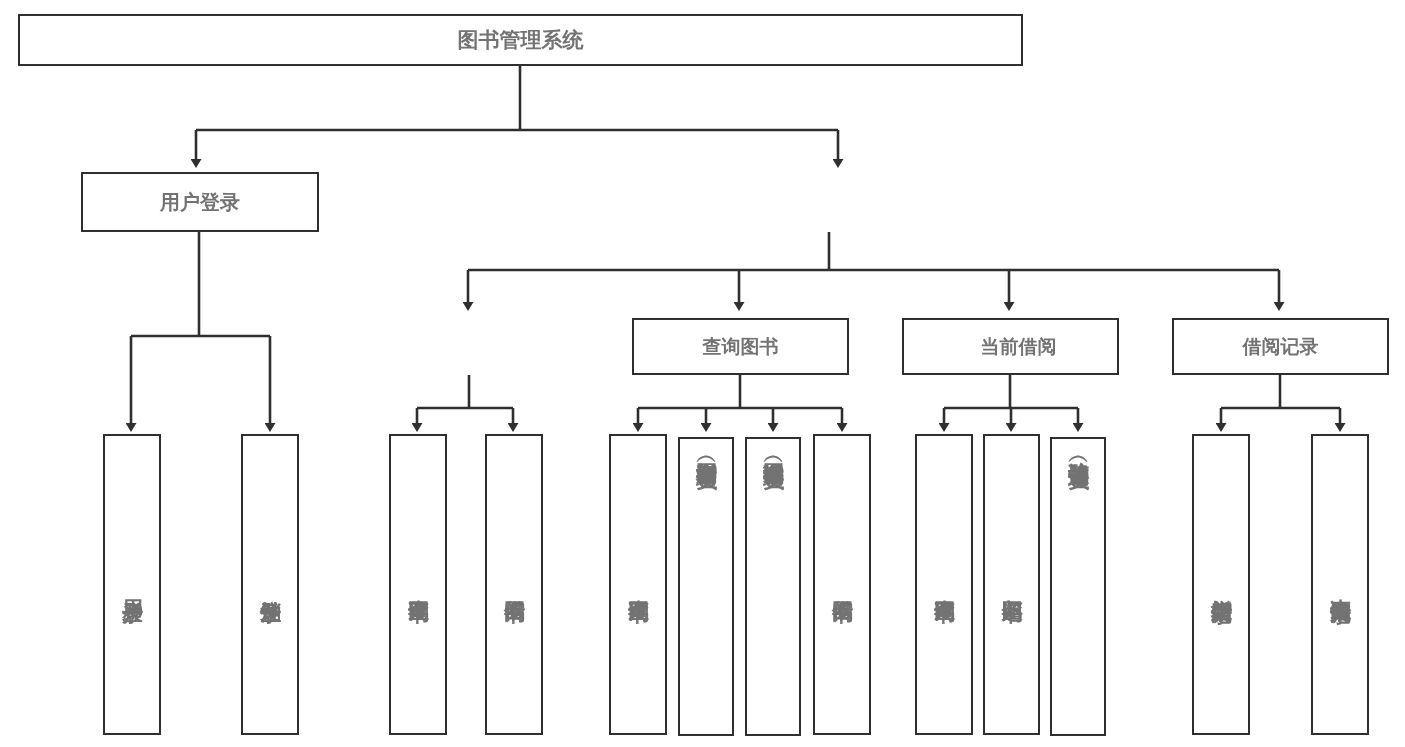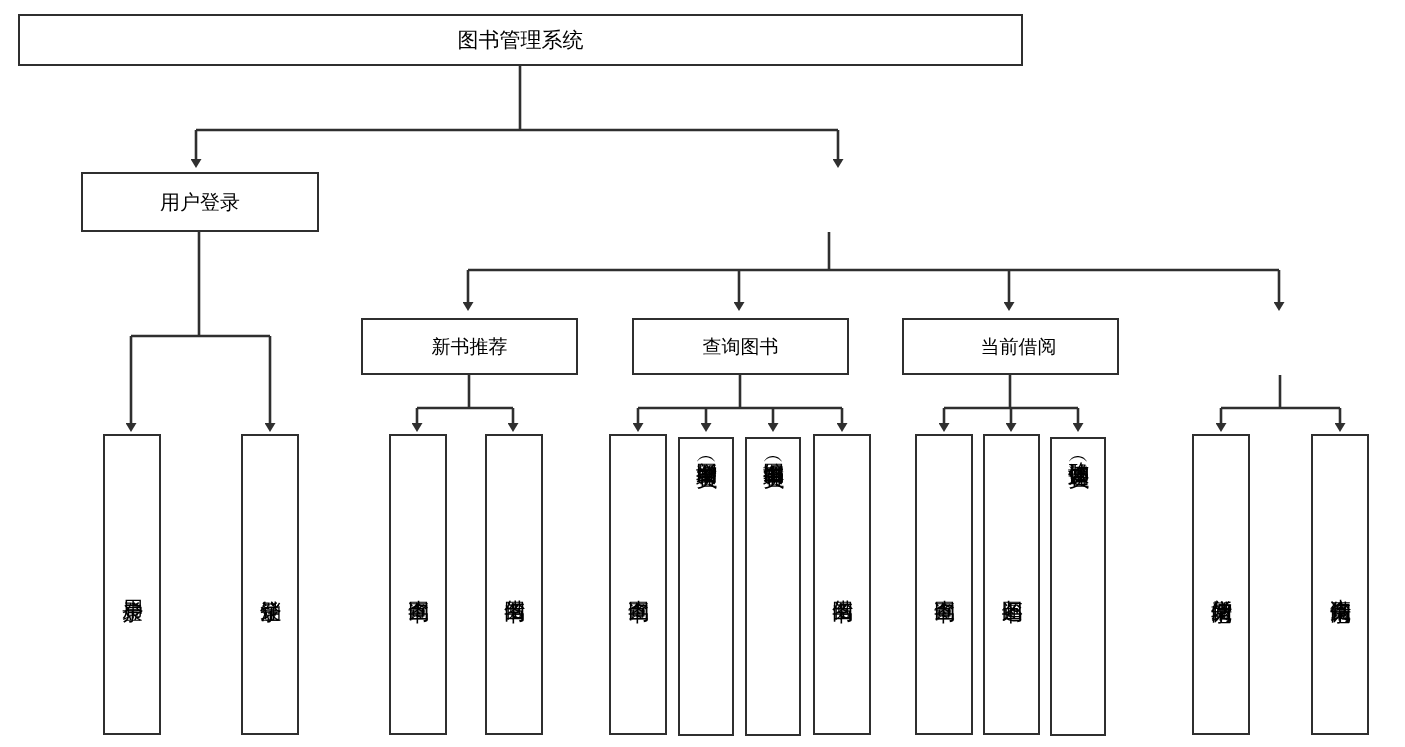--- a/index.html
+++ b/index.html
@@ -18,21 +18,22 @@
     overflow: hidden;
   }
   .node {
     position: absolute;
     box-sizing: border-box;
     border: 2px solid #2f2f2f;
     background: #ffffff;
     display: flex;
     align-items: center;
     justify-content: center;
-    color: #000000;
+    color: #737373;
+    font-weight: bold;
   }
   .node.root {
     font-size: 21px;
   }
   .node.lvl1 {
     font-size: 20px;
   }
   .node.lvl2 {
     font-size: 19px;
   }
@@ -127,28 +128,28 @@
   </svg>
 
   <div class="node root" style="left:18px; top:14px; width:1005px; height:52px;">
     <span>图书管理系统</span>
   </div>
 
   <div class="node lvl1" style="left:81px; top:172px; width:238px; height:60px;">
     <span>用户登录</span>
   </div>
 
-  <div class="node lvl2" style="left:361px; top:318px; width:217px; height:57px;">
-    <span>新书推荐</span>
-  </div>
   <div class="node lvl2" style="left:632px; top:318px; width:217px; height:57px;">
     <span>查询图书</span>
   </div>
   <div class="node lvl2" style="left:902px; top:318px; width:217px; height:57px;padding-left:16px;">
     <span>当前借阅</span>
+  </div>
+  <div class="node lvl2" style="left:1172px; top:318px; width:217px; height:57px;">
+    <span>借阅记录</span>
   </div>
 
   <div class="node leaf" style="left:103px; top:434px; width:58px; height:301px;">
     <span class="leaf-text">用户登录</span>
   </div>
   <div class="node leaf" style="left:241px; top:434px; width:58px; height:301px;">
     <span class="leaf-text">注销登录</span>
   </div>
 
   <div class="node leaf" style="left:389px; top:434px; width:58px; height:301px;">

